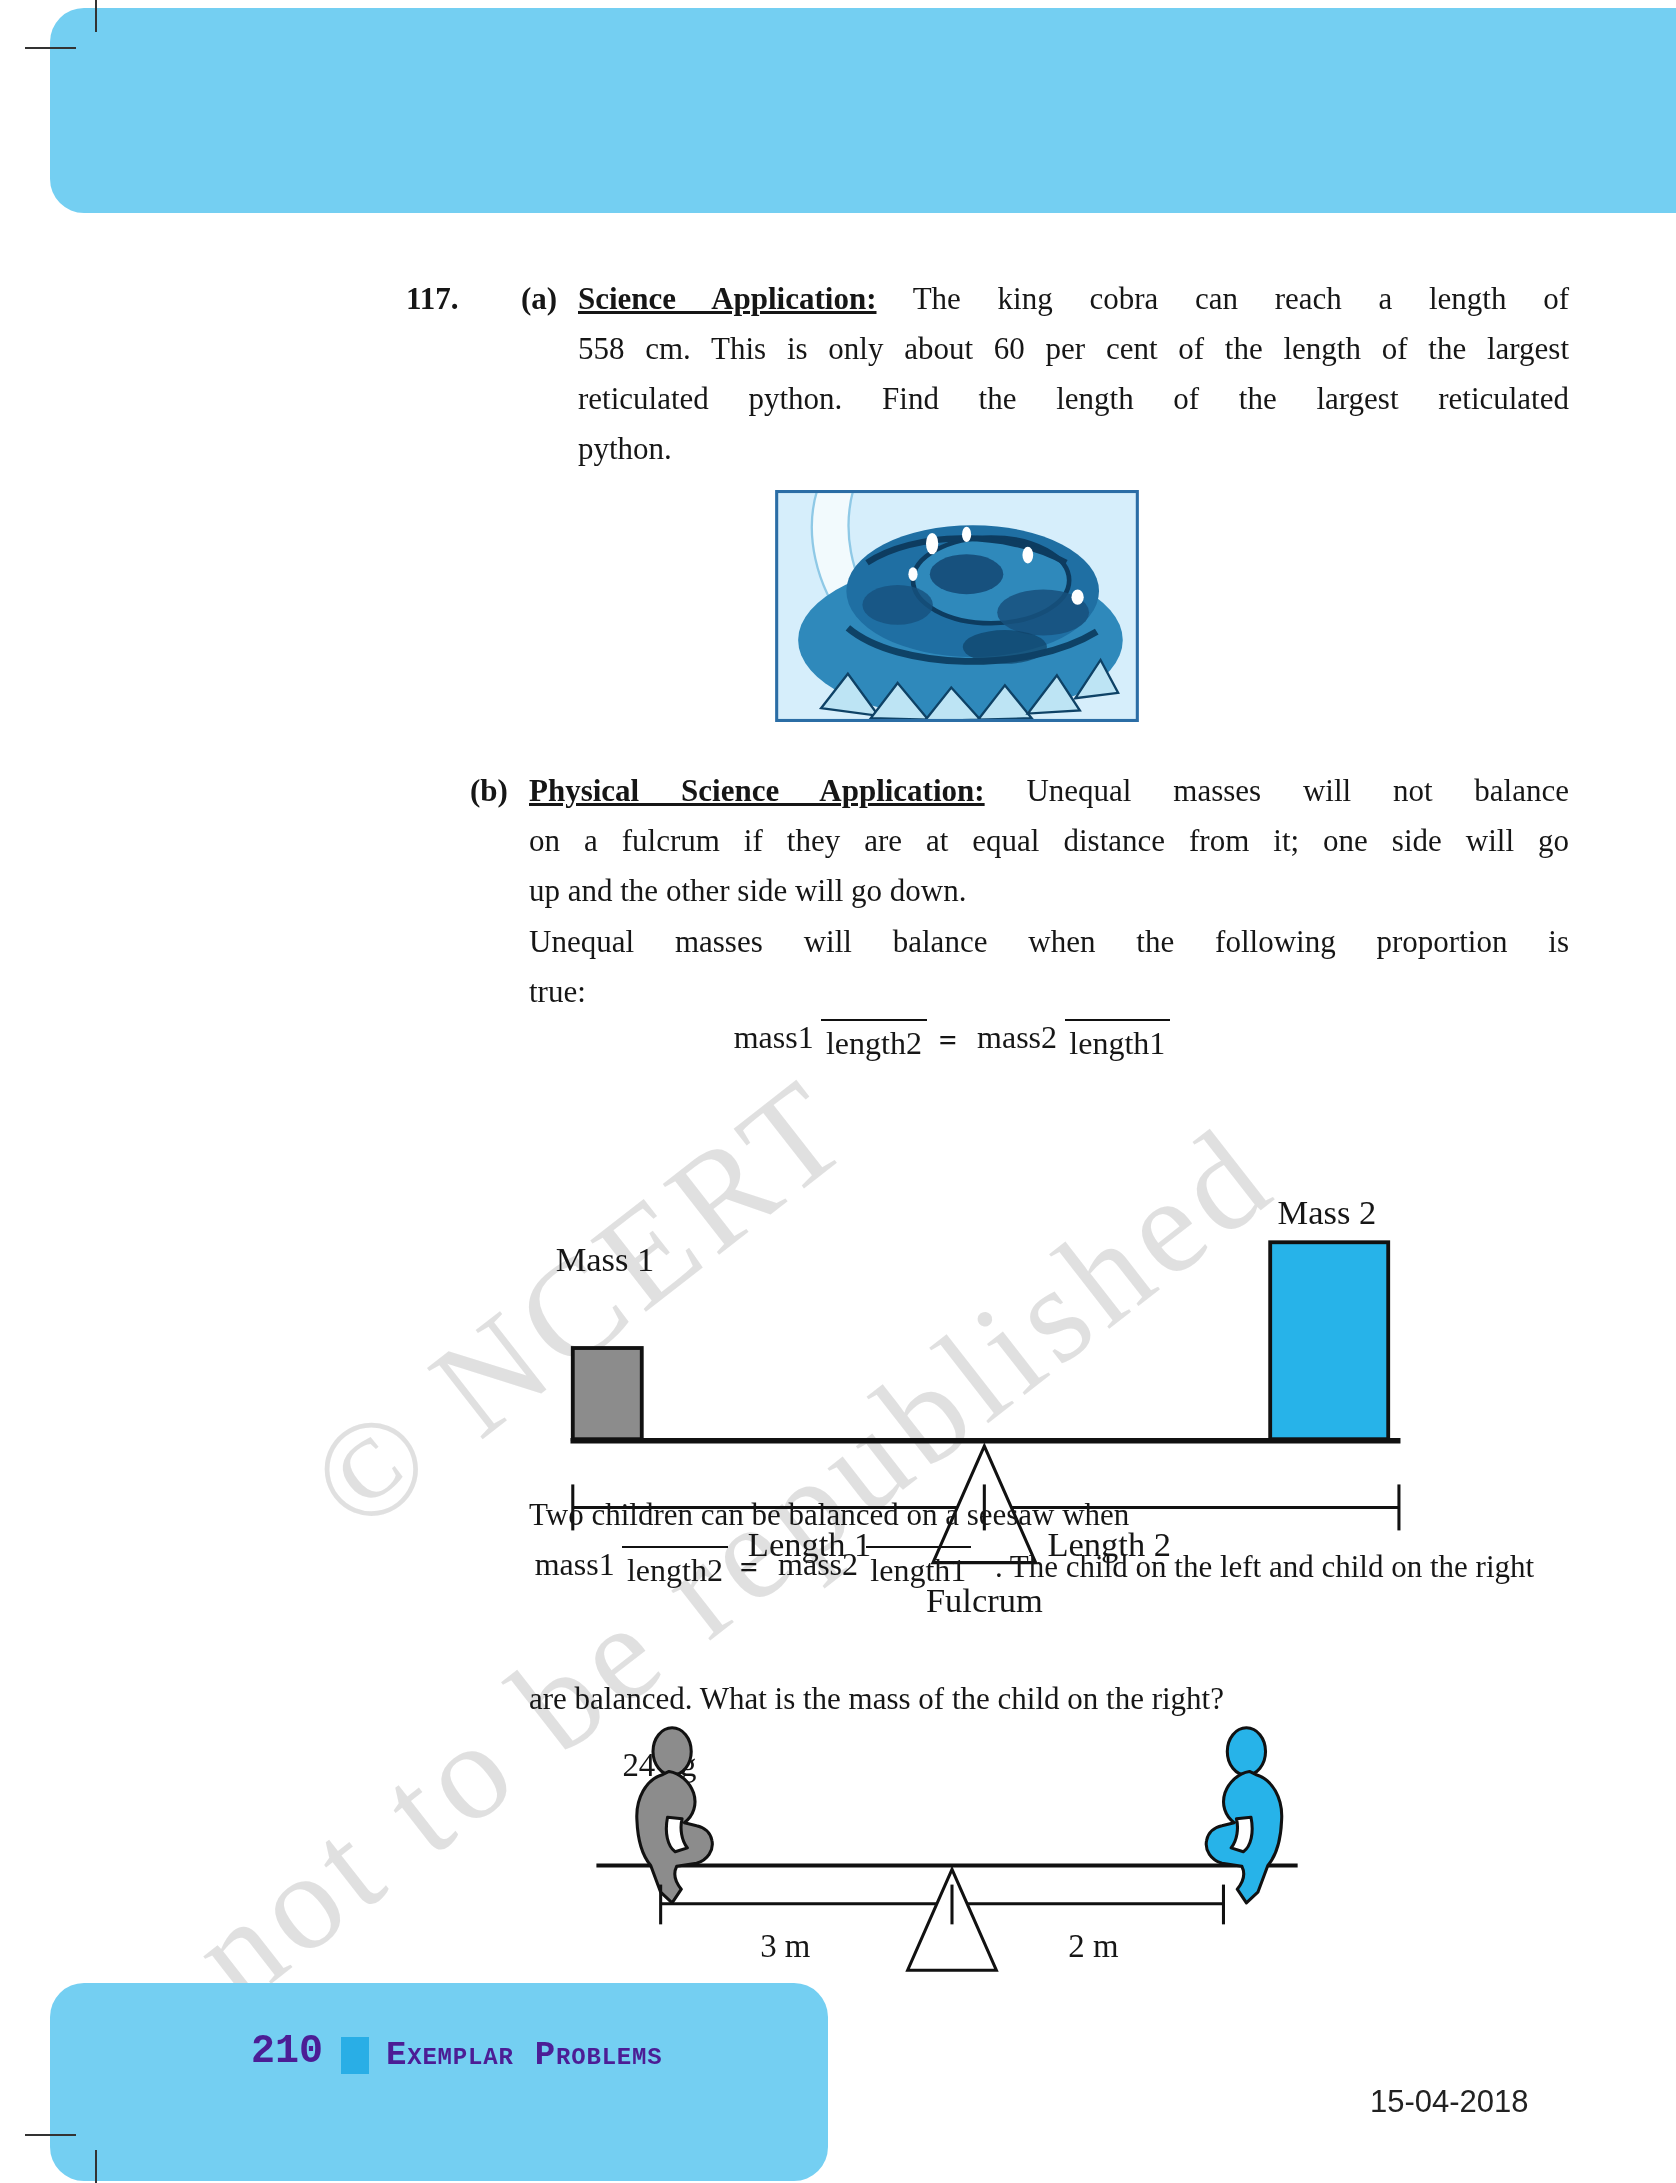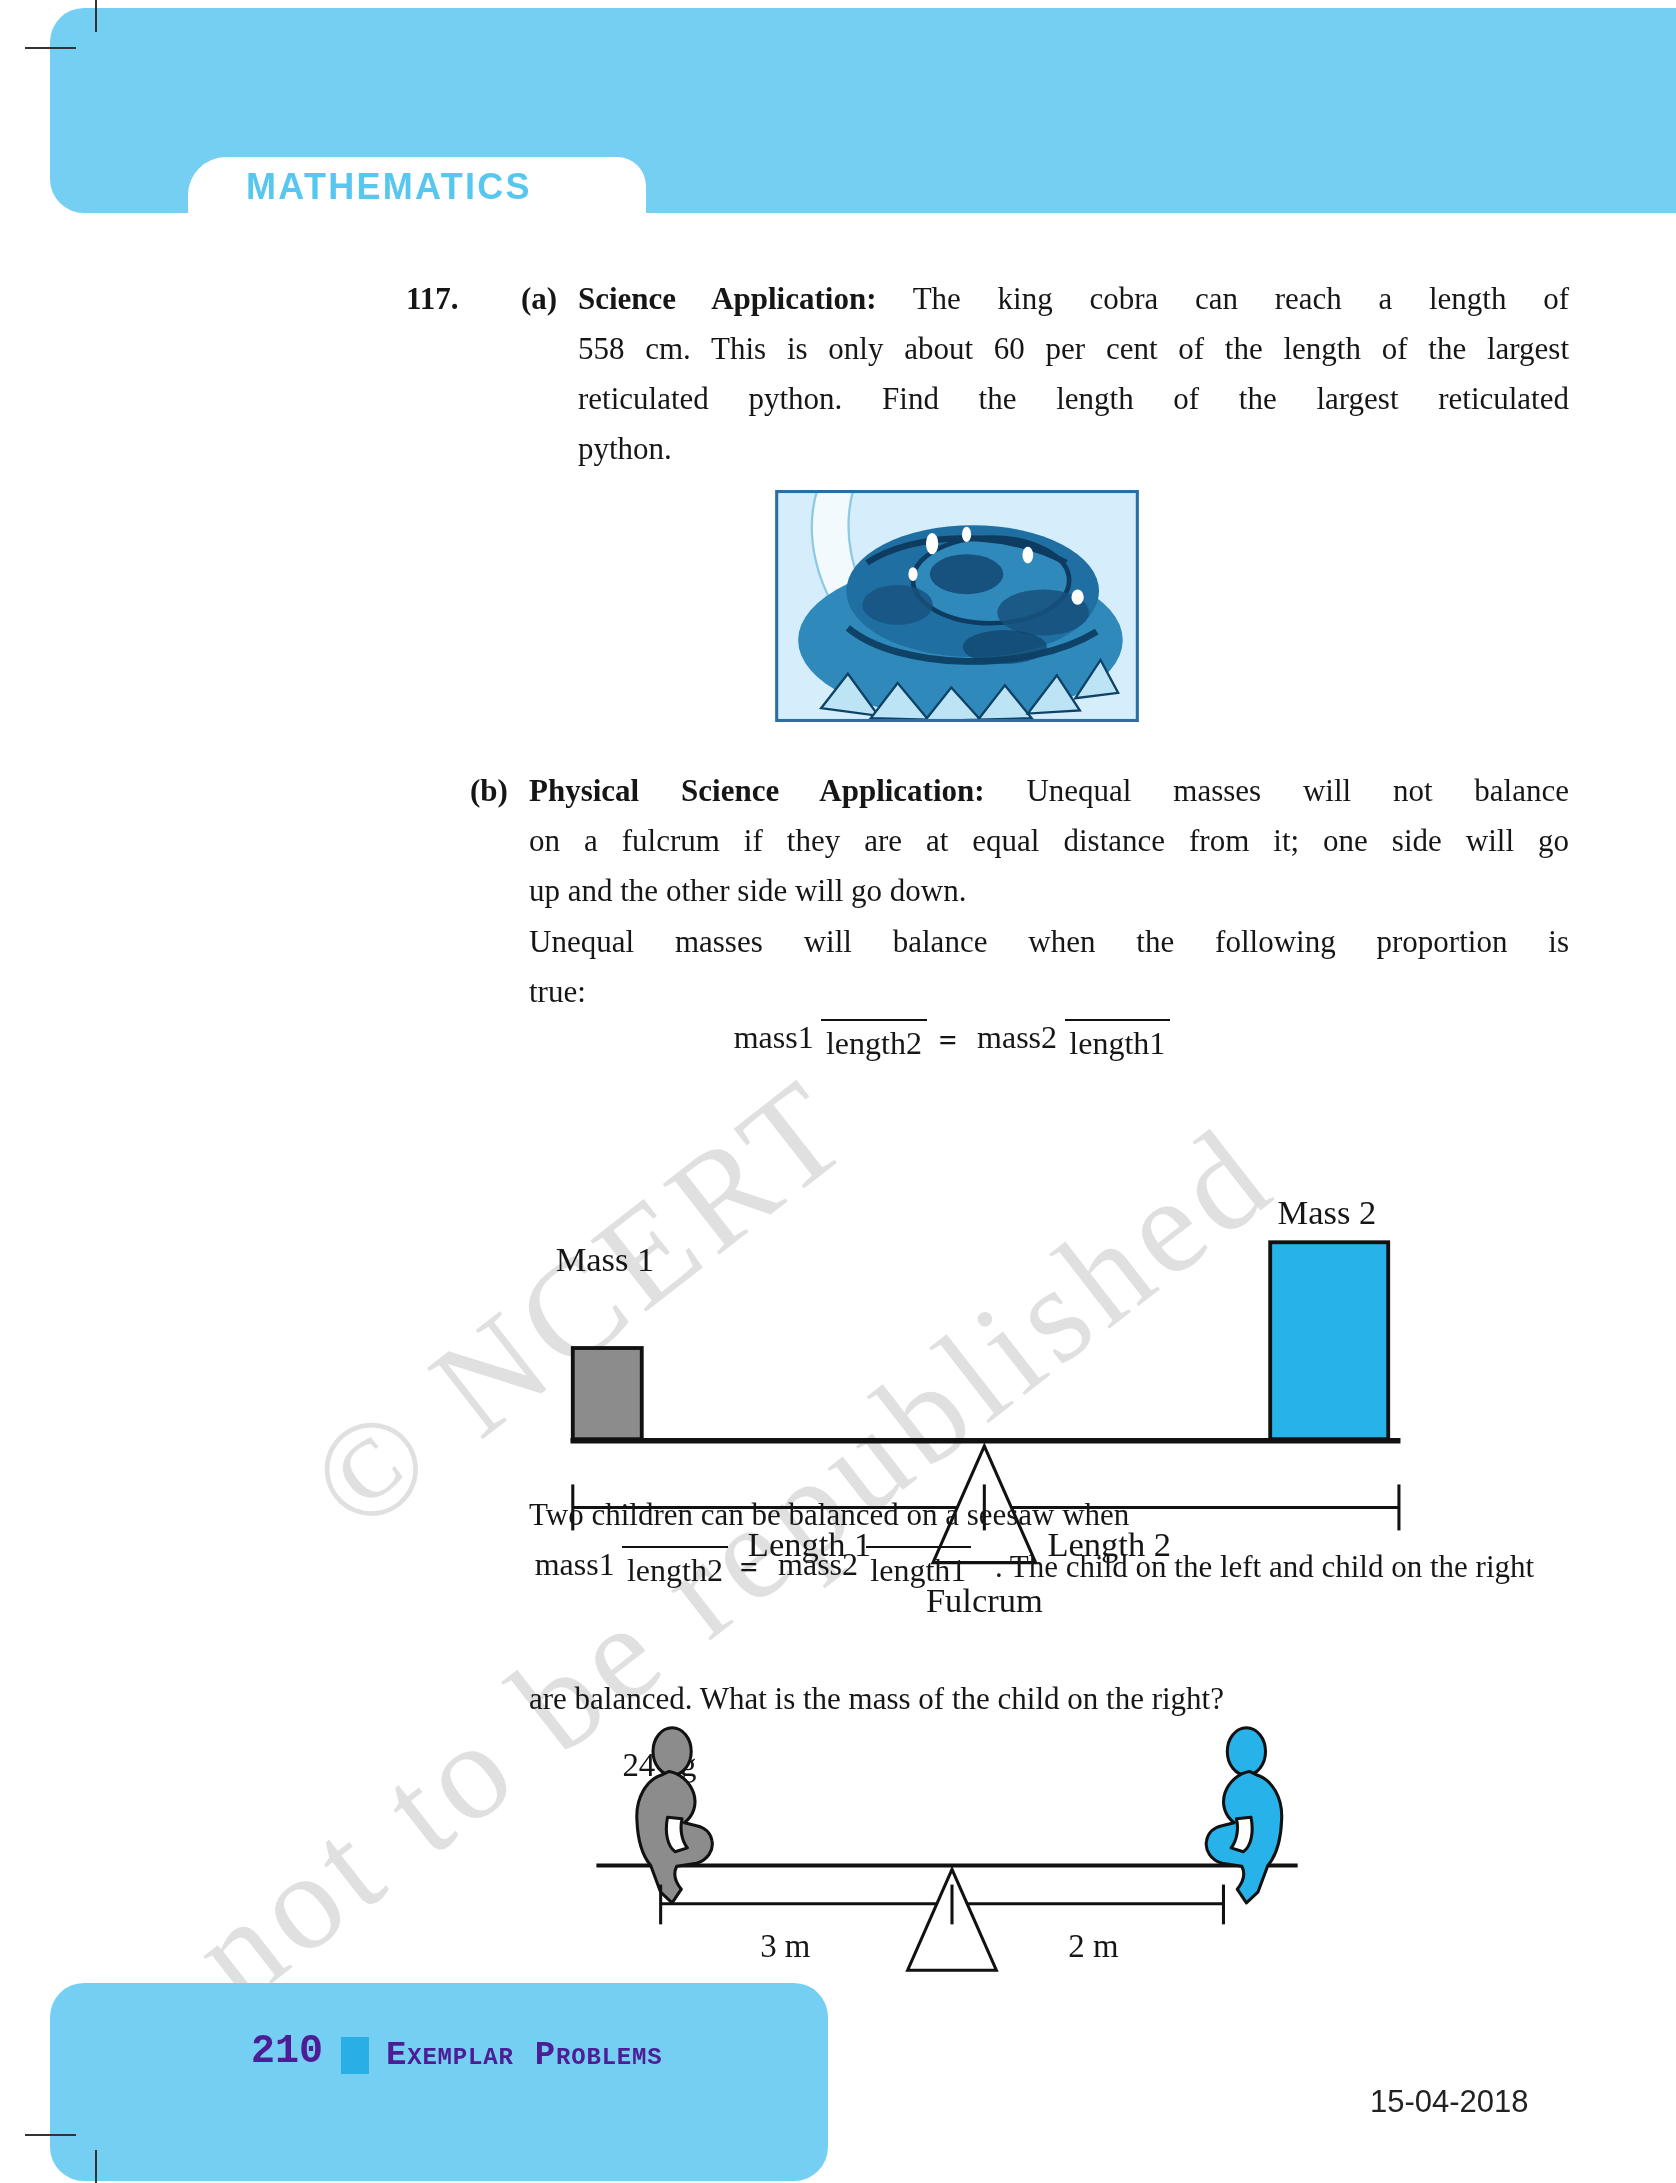--- a/index.html
+++ b/index.html
@@ -36,44 +36,41 @@
   .wm1{left:329px;top:1421px;font-size:138px;transform:rotate(-38deg);}
   .wm2{left:211px;top:1892px;font-size:138px;transform:rotate(-38deg);}
 
   
   .txt{position:absolute;z-index:2;font-size:31px;line-height:50px;}
   .jline{text-align:justify;text-align-last:justify;}
   .row1{display:flex;}
   .row1 .pnum{width:115px;font-weight:bold;flex:none;}
   .row1 .plab{width:57px;font-weight:bold;flex:none;}
   .row1 .rest{flex:1;display:block;}
-  b{font-weight:bold;}
+  b{font-weight:bold;text-decoration:underline;}
 
   
   .formula{position:absolute;z-index:2;display:flex;align-items:center;font-size:32px;}
   .frac{display:flex;flex-direction:row;align-items:center;}
   .frac .num{padding:0 7.7px 5.4px 7.7px;}
   .frac .den{border-top:2.3px solid #111;padding:3.8px 4.6px 0 4.6px;}
   .eq{margin:0 12.3px;font-weight:bold;}
   .after-frac{margin-left:24px;font-size:31px;}
 
   svg text{font-family:"Liberation Serif","DejaVu Serif",serif;fill:#161616;}
 </style>
 </head>
 <body>
 
 <div class="page">
 
   <div class="wm wm1">© NCERT</div>
   <div class="wm wm2">not to be republished</div>
 
   <div class="band-top"></div>
-  <div class="math-tab">
-    <span>MATHEMATICS</span>
-  </div>
 
   <div class="crop v1"></div>
   <div class="crop h1"></div>
   <div class="crop h2"></div>
   <div class="crop v2"></div>
 
   <div class="txt" style="left:406px;top:274px;width:1163px;">
     <div class="row1">
       <span class="pnum">117.</span>
       <span class="plab">(a)</span>

